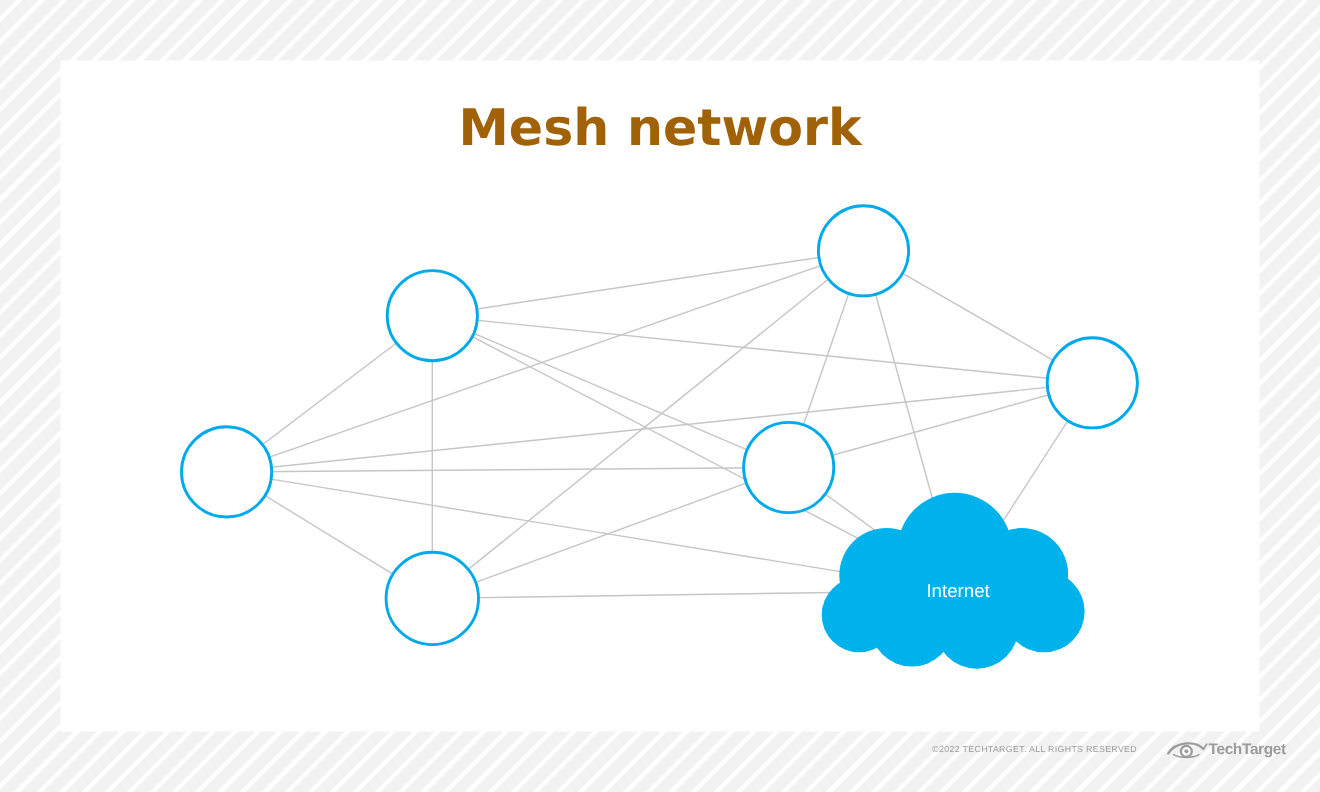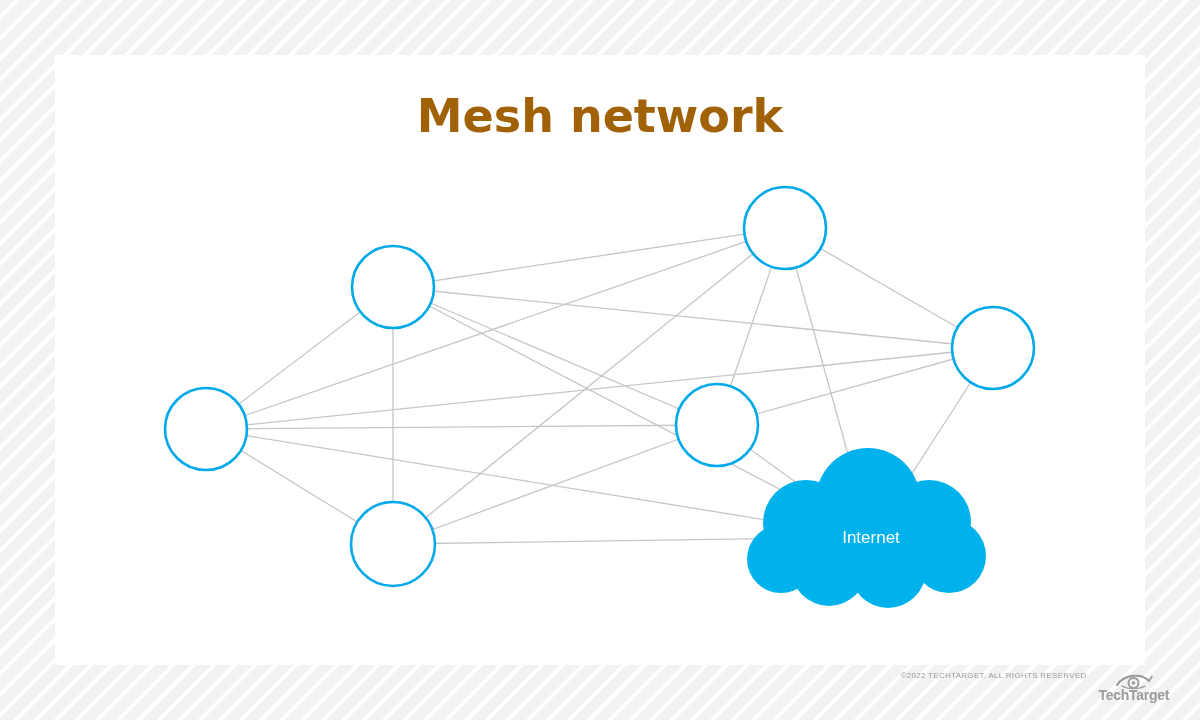--- a/index.html
+++ b/index.html
@@ -34,32 +34,33 @@
   }
   #diagram-svg {
     position: absolute;
     left: 0; top: 0;
     width: 1200px; height: 720px;
   }
   .footer {
     position: absolute;
     right: 31px; top: 671px;
     display: flex;
-    gap: 12px;
+    align-items: flex-end;
+    gap: 25px;
   }
   .copyright {
     font-size: 8px;
     color: #9b9b9b;
     letter-spacing: 0.3px;
     padding-bottom: 5px;
     white-space: nowrap;
   }
   .brand {
     display: flex;
-    flex-direction: column;
+    flex-direction: row;
     align-items: center;
     line-height: 1;
   }
   .brand-name {
     font-family: "Liberation Sans", sans-serif;
     font-weight: bold;
     font-size: 14px;
     color: #9b9b9b;
     letter-spacing: -0.3px;
     margin-top: -3px;

